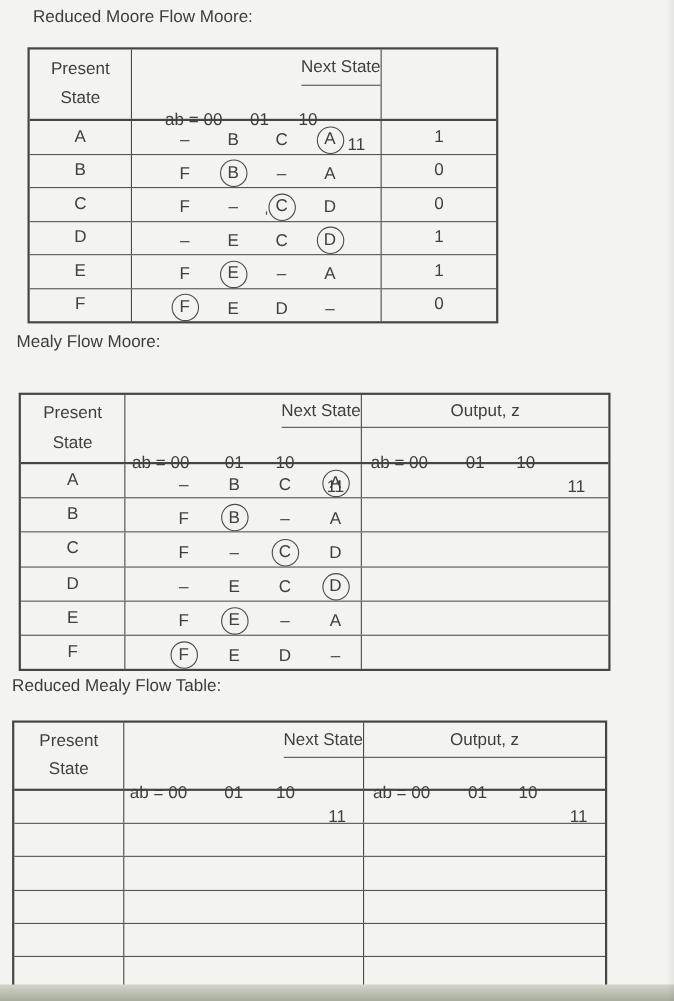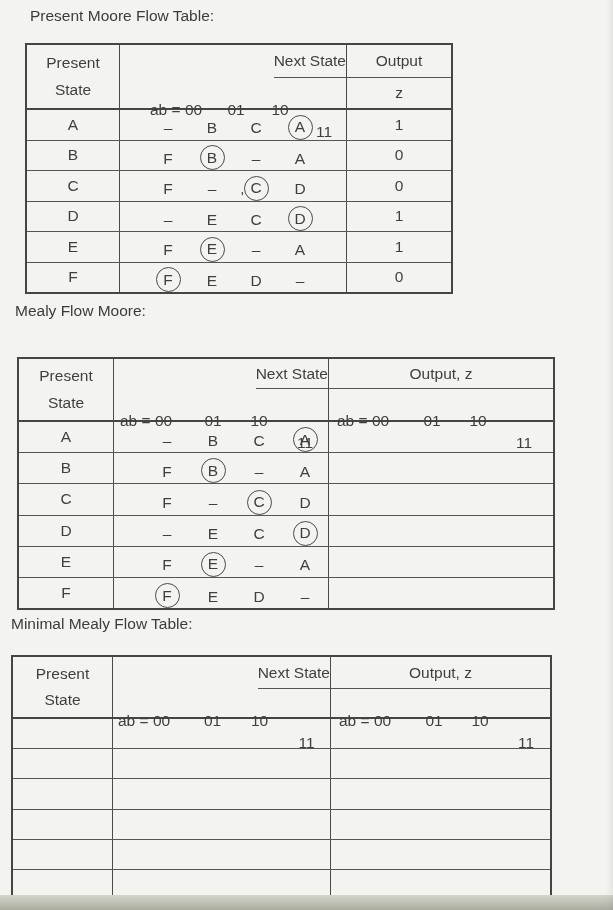--- a/index.html
+++ b/index.html
@@ -65,41 +65,37 @@
   .scan-mark{position:absolute;left:241px;top:189px;font-size:14px;color:#4a4a4a;}
 
   .bottom-strip{position:absolute;left:0;bottom:0;width:100%;height:15px;
     background:linear-gradient(to bottom,#d4d5cb,#a8ac9d);}
   .right-edge{position:absolute;right:0;top:0;width:7px;height:100%;
     background:linear-gradient(to right,rgba(0,0,0,0),rgba(120,120,115,0.12));}
 </style>
 </head>
 <body>
 
-<div class="title" id="title1">Present Moore Flow Table:</div>
+<div class="title" id="title1">Reduced Moore Flow Moore:</div>
 
 <div class="ftable" id="t1">
   <div class="hdr">
     <div class="hp st">
       <span>Present</span>
       <span>State</span>
     </div>
     <div class="hsec nx nxcol" style="display:flex;">
       <div class="hdr-top">Next State</div>
       <div class="hdr-sub g-t1n">
         <span class="ab">ab = 00</span>
         <span class="h01">01</span>
         <span class="h10">10</span>
         <span class="h11">11</span>
       </div>
     </div>
-    <div class="hsec ot" style="display:flex;">
-      <div class="hdr-top">Output</div>
-      <div class="hdr-sub center">z</div>
-    </div>
   </div>
 
   <div class="row">
     <div class="cell st">A</div>
     <div class="nx nxcol g-t1n">
       <span class="v p0">–</span>
       <span class="v p1">B</span>
       <span class="v p2">C</span>
       <span class="v p3 circled">A</span>
     </div>
@@ -242,21 +238,21 @@
     <div class="nx nxcol g-t2n">
       <span class="v p0 circled">F</span>
       <span class="v p1">E</span>
       <span class="v p2">D</span>
       <span class="v p3">–</span>
     </div>
     <div class="cell ot"></div>
   </div>
 </div>
 
-<div class="title" id="title3">Minimal Mealy Flow Table:</div>
+<div class="title" id="title3">Reduced Mealy Flow Table:</div>
 
 <div class="ftable" id="t3">
   <div class="hdr">
     <div class="hp st">
       <span>Present</span>
       <span>State</span>
     </div>
     <div class="hsec nx nxcol" style="display:flex;">
       <div class="hdr-top">Next State</div>
       <div class="hdr-sub g-t3n">

